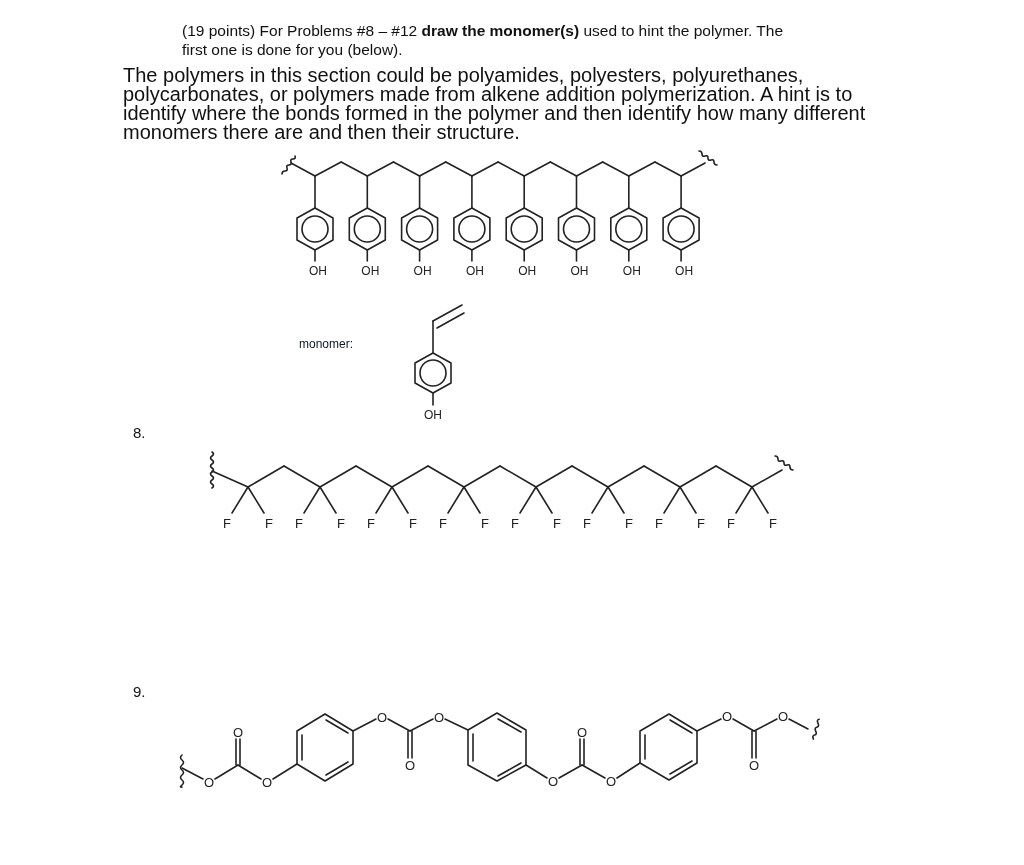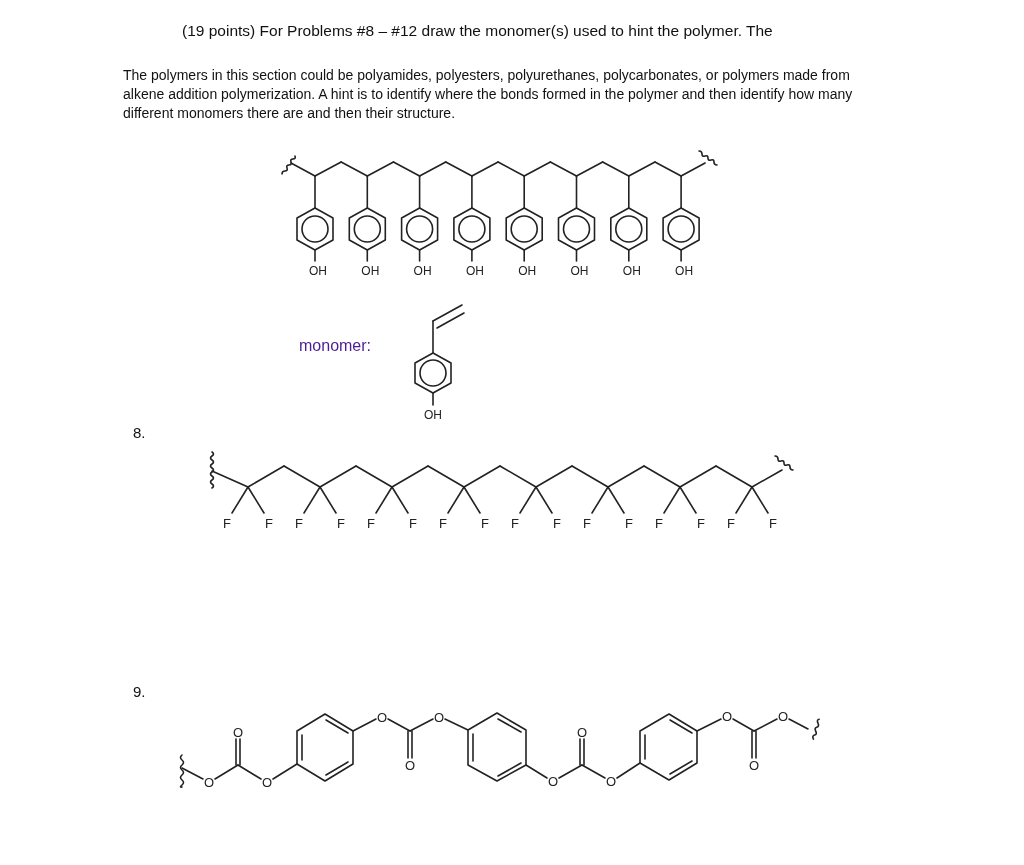--- a/index.html
+++ b/index.html
@@ -1,32 +1,33 @@
 <!DOCTYPE html>
 <html><head>
 <meta charset="utf-8">
 <style>
   html, body { margin: 0; padding: 0; background: #ffffff; }
   body { width: 1024px; height: 865px; position: relative; overflow: hidden;
          font-family: "Liberation Sans", sans-serif; color: #111; }
   .intro { position: absolute; left: 182px; top: 21px; width: 700px;
            font-size: 15.5px; line-height: 19px; }
-  .intro b { font-weight: normal; margin-top: 14px; }
+  .intro b { font-weight: bold; margin-top: 14px; }
   .hint { position: absolute; left: 123px; top: 66px; width: 760px;
-          font-size: 14px; line-height: 19px; }
+          font-size: 20px; line-height: 19px; }
   .qnum { position: absolute; font-size: 15px; }
   svg.chem { position: absolute; left: 0; top: 0; }
   svg.chem text { font-family: "Liberation Sans", sans-serif; fill: #222; }
-  .mono-label { position: absolute; left: 299px; top: 337px; font-size: 16px; color: #4c1d95; }
+  .mono-label { position: absolute; left: 299px; top: 337px; font-size: 12px; color: #0f172a; }
 </style>
 </head>
 <body>
 
 <div class="intro">
   <span>(19 points) For Problems #8 – #12 </span><b>draw the monomer(s)</b><span> used to hint the polymer. The</span><br>
+  <span>first one is done for you (below).</span>
 </div>
 
 <div class="hint">The polymers in this section could be polyamides, polyesters, polyurethanes, polycarbonates, or polymers made from alkene addition polymerization. A hint is to identify where the bonds formed in the polymer and then identify how many different monomers there are and then their structure.</div>
 
 <div class="qnum" style="left:133px; top:424px;">8.</div>
 <div class="qnum" style="left:133px; top:683px;">9.</div>
 
 <div class="mono-label">monomer:</div>
 
 <svg class="chem" width="1024" height="865" viewBox="0 0 1024 865">

